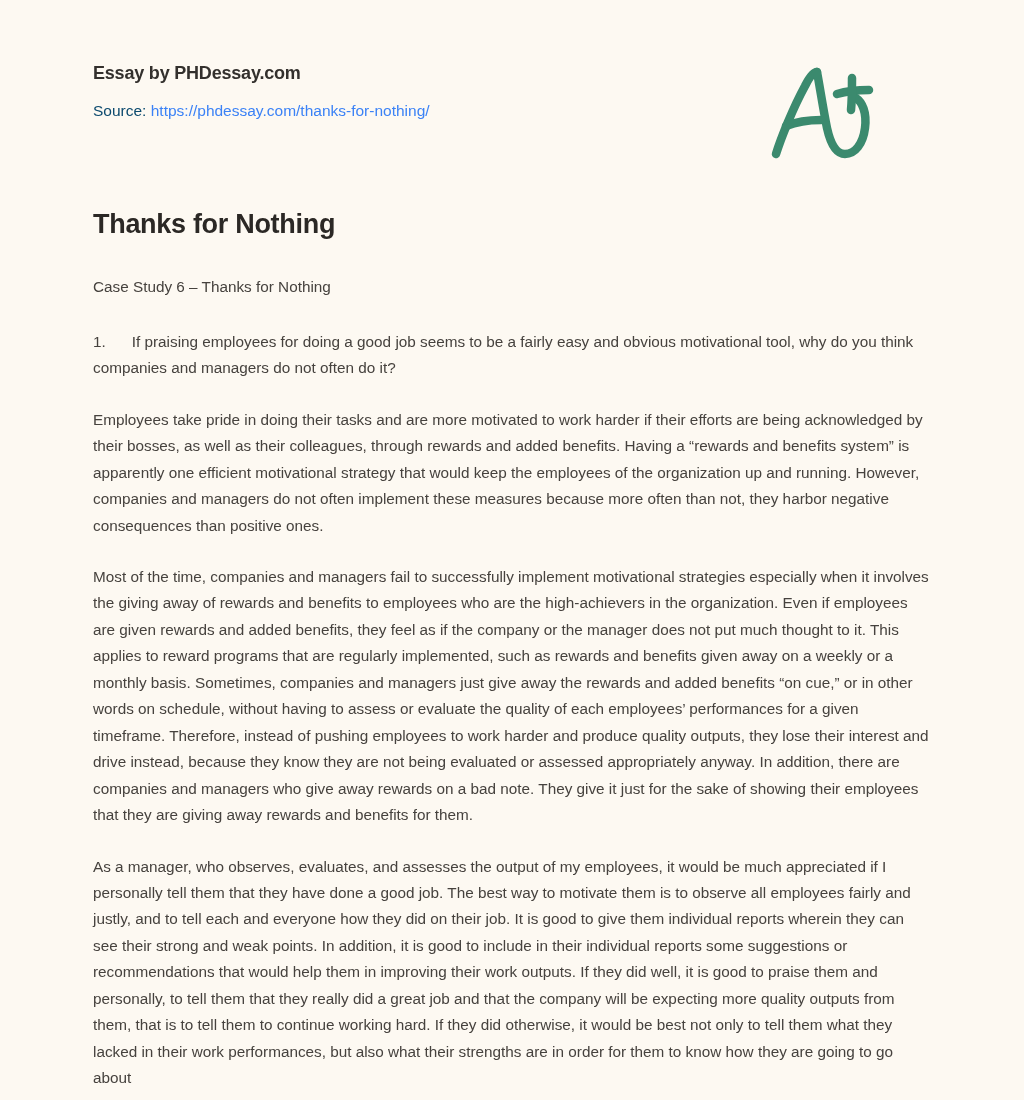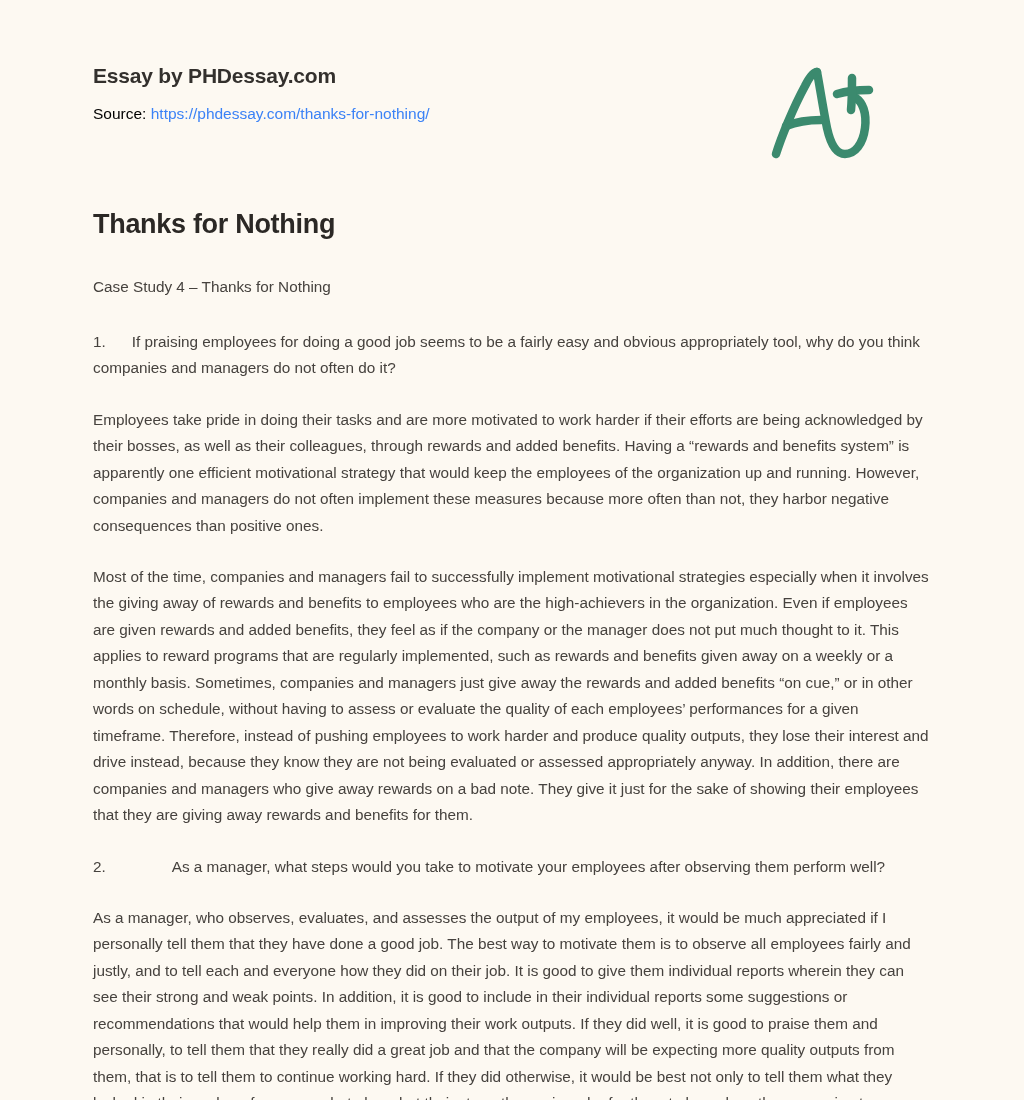--- a/index.html
+++ b/index.html
@@ -25,37 +25,37 @@
 
   
   .header {
     position: relative;
     padding-top: 64px;
     height: 110px;
     box-sizing: border-box;
   }
 
   .brand-line {
-    font-size: 21px;
+    font-size: 18px;
     font-weight: bold;
     letter-spacing: -0.2px;
     color: #33302d;
     line-height: 1.1;
   }
 
   .source-line {
     margin-top: 18px;
     font-size: 15.5px;
     line-height: 1.2;
     color: #8b8681;
     white-space: nowrap;
   }
 
   .source-label {
-    color: #000000;
+    color: #0c4a6e;
   }
 
   .source-url {
     color: #3b82f6;
     text-decoration: none;
   }
 
   
   .logo {
     position: absolute;
@@ -132,30 +132,27 @@
           <path d="M89 20 C 89 30, 89 42, 88 52"></path>
         </g>
       </svg>
     </div>
   </div>
 
   <h1 class="doc-title">Thanks for Nothing</h1>
 
   <div class="body-content">
 
-    <p class="para subtitle">Case Study 4 – Thanks for Nothing</p>
+    <p class="para subtitle">Case Study 6 – Thanks for Nothing</p>
 
     <p class="para">
-      <span class="num">1.</span><span class="tab-sm"></span><span>If praising employees for doing a good job seems to be a fairly easy and obvious appropriately tool, why do you think companies and managers do not often do it?</span>
+      <span class="num">1.</span><span class="tab-sm"></span><span>If praising employees for doing a good job seems to be a fairly easy and obvious motivational tool, why do you think companies and managers do not often do it?</span>
     </p>
 
     <p class="para">Employees take pride in doing their tasks and are more motivated to work harder if their efforts are being acknowledged by their bosses, as well as their colleagues, through rewards and added benefits. Having a “rewards and benefits system” is apparently one efficient motivational strategy that would keep the employees of the organization up and running. However, companies and managers do not often implement these measures because more often than not, they harbor negative consequences than positive ones.</p>
 
     <p class="para">Most of the time, companies and managers fail to successfully implement motivational strategies especially when it involves the giving away of rewards and benefits to employees who are the high-achievers in the organization. Even if employees are given rewards and added benefits, they feel as if the company or the manager does not put much thought to it. This applies to reward programs that are regularly implemented, such as rewards and benefits given away on a weekly or a monthly basis. Sometimes, companies and managers just give away the rewards and added benefits “on cue,” or in other words on schedule, without having to assess or evaluate the quality of each employees’ performances for a given timeframe. Therefore, instead of pushing employees to work harder and produce quality outputs, they lose their interest and drive instead, because they know they are not being evaluated or assessed appropriately anyway. In addition, there are companies and managers who give away rewards on a bad note. They give it just for the sake of showing their employees that they are giving away rewards and benefits for them.</p>
 
-    <p class="para">
-      <span class="num">2.</span><span class="tab-lg"></span><span>As a manager, what steps would you take to motivate your employees after observing them perform well?</span>
-    </p>
 
     <p class="para">As a manager, who observes, evaluates, and assesses the output of my employees, it would be much appreciated if I personally tell them that they have done a good job. The best way to motivate them is to observe all employees fairly and justly, and to tell each and everyone how they did on their job. It is good to give them individual reports wherein they can see their strong and weak points. In addition, it is good to include in their individual reports some suggestions or recommendations that would help them in improving their work outputs. If they did well, it is good to praise them and personally, to tell them that they really did a great job and that the company will be expecting more quality outputs from them, that is to tell them to continue working hard. If they did otherwise, it would be best not only to tell them what they lacked in their work performances, but also what their strengths are in order for them to know how they are going to go about</p>
 
   </div>
 </div>
 
 </body></html>

